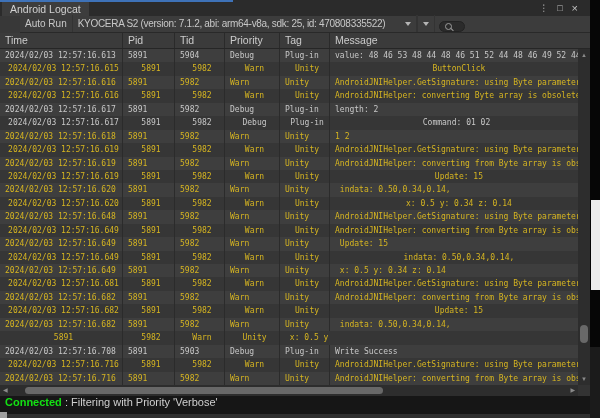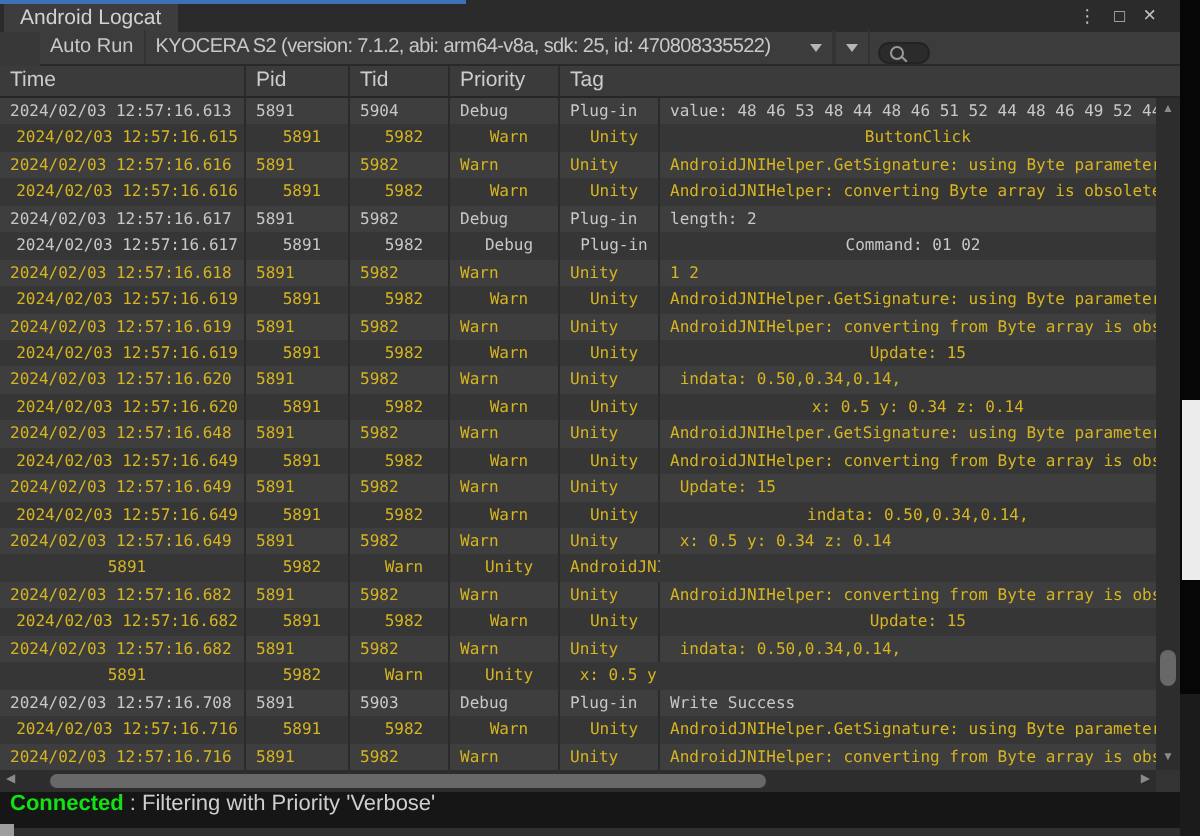--- a/index.html
+++ b/index.html
@@ -110,41 +110,42 @@
       </div>
 
     </div>
 
     <div class="thead">
         <div class="hc">Time</div>
         <div class="hc">Pid</div>
         <div class="hc">Tid</div>
         <div class="hc">Priority</div>
         <div class="hc">Tag</div>
+        <div class="hc">Message</div>
       </div>
 
     <div class="logbody">
         <div class="logrow debug even"><span class="cell">2024/02/03 12:57:16.613</span><span class="cell">5891</span><span class="cell">5904</span><span class="cell">Debug</span><span class="cell">Plug-in</span><span class="cell">value: 48 46 53 48 44 48 46 51 52 44 48 46 49 52 44</span></div>
         <div class="logrow warn odd"><span class="cell">2024/02/03 12:57:16.615</span><span class="cell">5891</span><span class="cell">5982</span><span class="cell">Warn</span><span class="cell">Unity</span><span class="cell"> ButtonClick</span></div>
         <div class="logrow warn even"><span class="cell">2024/02/03 12:57:16.616</span><span class="cell">5891</span><span class="cell">5982</span><span class="cell">Warn</span><span class="cell">Unity</span><span class="cell">AndroidJNIHelper.GetSignature: using Byte parameters is obs</span></div>
         <div class="logrow warn odd"><span class="cell">2024/02/03 12:57:16.616</span><span class="cell">5891</span><span class="cell">5982</span><span class="cell">Warn</span><span class="cell">Unity</span><span class="cell">AndroidJNIHelper: converting Byte array is obsolete, use SB</span></div>
         <div class="logrow debug even"><span class="cell">2024/02/03 12:57:16.617</span><span class="cell">5891</span><span class="cell">5982</span><span class="cell">Debug</span><span class="cell">Plug-in</span><span class="cell">length: 2</span></div>
         <div class="logrow debug odd"><span class="cell">2024/02/03 12:57:16.617</span><span class="cell">5891</span><span class="cell">5982</span><span class="cell">Debug</span><span class="cell">Plug-in</span><span class="cell">Command: 01 02</span></div>
         <div class="logrow warn even"><span class="cell">2024/02/03 12:57:16.618</span><span class="cell">5891</span><span class="cell">5982</span><span class="cell">Warn</span><span class="cell">Unity</span><span class="cell">1 2</span></div>
         <div class="logrow warn odd"><span class="cell">2024/02/03 12:57:16.619</span><span class="cell">5891</span><span class="cell">5982</span><span class="cell">Warn</span><span class="cell">Unity</span><span class="cell">AndroidJNIHelper.GetSignature: using Byte parameters is obs</span></div>
         <div class="logrow warn even"><span class="cell">2024/02/03 12:57:16.619</span><span class="cell">5891</span><span class="cell">5982</span><span class="cell">Warn</span><span class="cell">Unity</span><span class="cell">AndroidJNIHelper: converting from Byte array is obsolete, u</span></div>
         <div class="logrow warn odd"><span class="cell">2024/02/03 12:57:16.619</span><span class="cell">5891</span><span class="cell">5982</span><span class="cell">Warn</span><span class="cell">Unity</span><span class="cell"> Update: 15</span></div>
         <div class="logrow warn even"><span class="cell">2024/02/03 12:57:16.620</span><span class="cell">5891</span><span class="cell">5982</span><span class="cell">Warn</span><span class="cell">Unity</span><span class="cell"> indata: 0.50,0.34,0.14,</span></div>
         <div class="logrow warn odd"><span class="cell">2024/02/03 12:57:16.620</span><span class="cell">5891</span><span class="cell">5982</span><span class="cell">Warn</span><span class="cell">Unity</span><span class="cell"> x: 0.5 y: 0.34 z: 0.14</span></div>
         <div class="logrow warn even"><span class="cell">2024/02/03 12:57:16.648</span><span class="cell">5891</span><span class="cell">5982</span><span class="cell">Warn</span><span class="cell">Unity</span><span class="cell">AndroidJNIHelper.GetSignature: using Byte parameters is obs</span></div>
         <div class="logrow warn odd"><span class="cell">2024/02/03 12:57:16.649</span><span class="cell">5891</span><span class="cell">5982</span><span class="cell">Warn</span><span class="cell">Unity</span><span class="cell">AndroidJNIHelper: converting from Byte array is obsolete, u</span></div>
         <div class="logrow warn even"><span class="cell">2024/02/03 12:57:16.649</span><span class="cell">5891</span><span class="cell">5982</span><span class="cell">Warn</span><span class="cell">Unity</span><span class="cell"> Update: 15</span></div>
         <div class="logrow warn odd"><span class="cell">2024/02/03 12:57:16.649</span><span class="cell">5891</span><span class="cell">5982</span><span class="cell">Warn</span><span class="cell">Unity</span><span class="cell"> indata: 0.50,0.34,0.14,</span></div>
         <div class="logrow warn even"><span class="cell">2024/02/03 12:57:16.649</span><span class="cell">5891</span><span class="cell">5982</span><span class="cell">Warn</span><span class="cell">Unity</span><span class="cell"> x: 0.5 y: 0.34 z: 0.14</span></div>
-        <div class="logrow warn odd"><span class="cell">5891</span><span class="cell">5982</span><span class="cell">Warn</span><span class="cell">Unity</span><span class="cell">AndroidJNIHelper.GetSignature: using Byte parameters is obs</span></div>
+        <div class="logrow warn odd"><span class="cell">2024/02/03 12:57:16.681</span><span class="cell">5891</span><span class="cell">5982</span><span class="cell">Warn</span><span class="cell">Unity</span><span class="cell">AndroidJNIHelper.GetSignature: using Byte parameters is obs</span></div>
         <div class="logrow warn even"><span class="cell">2024/02/03 12:57:16.682</span><span class="cell">5891</span><span class="cell">5982</span><span class="cell">Warn</span><span class="cell">Unity</span><span class="cell">AndroidJNIHelper: converting from Byte array is obsolete, u</span></div>
         <div class="logrow warn odd"><span class="cell">2024/02/03 12:57:16.682</span><span class="cell">5891</span><span class="cell">5982</span><span class="cell">Warn</span><span class="cell">Unity</span><span class="cell"> Update: 15</span></div>
         <div class="logrow warn even"><span class="cell">2024/02/03 12:57:16.682</span><span class="cell">5891</span><span class="cell">5982</span><span class="cell">Warn</span><span class="cell">Unity</span><span class="cell"> indata: 0.50,0.34,0.14,</span></div>
         <div class="logrow warn odd"><span class="cell">5891</span><span class="cell">5982</span><span class="cell">Warn</span><span class="cell">Unity</span><span class="cell"> x: 0.5 y: 0.34 z: 0.14</span></div>
         <div class="logrow debug even"><span class="cell">2024/02/03 12:57:16.708</span><span class="cell">5891</span><span class="cell">5903</span><span class="cell">Debug</span><span class="cell">Plug-in</span><span class="cell">Write Success</span></div>
         <div class="logrow warn odd"><span class="cell">2024/02/03 12:57:16.716</span><span class="cell">5891</span><span class="cell">5982</span><span class="cell">Warn</span><span class="cell">Unity</span><span class="cell">AndroidJNIHelper.GetSignature: using Byte parameters is obs</span></div>
         <div class="logrow warn even"><span class="cell">2024/02/03 12:57:16.716</span><span class="cell">5891</span><span class="cell">5982</span><span class="cell">Warn</span><span class="cell">Unity</span><span class="cell">AndroidJNIHelper: converting from Byte array is obsolete, u</span></div>
       </div>
 
     <div class="vscroll">

